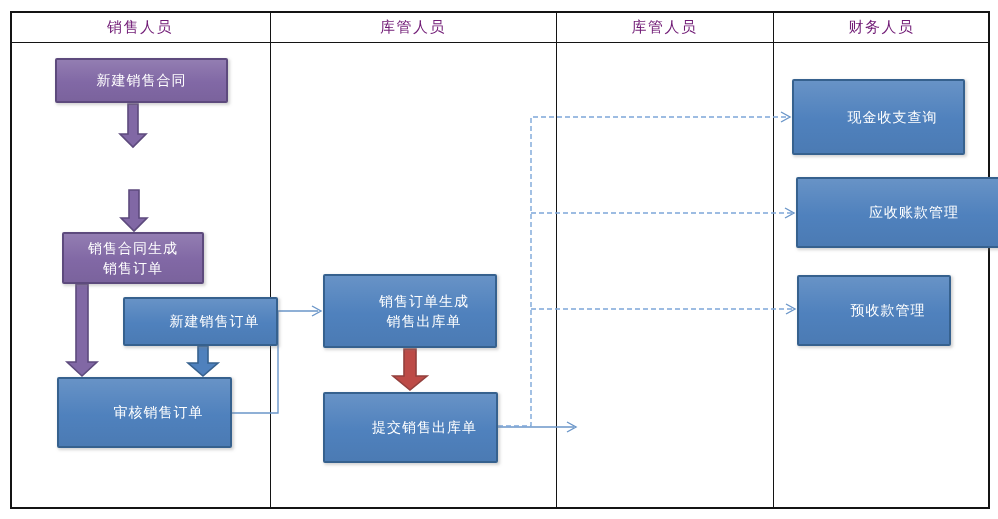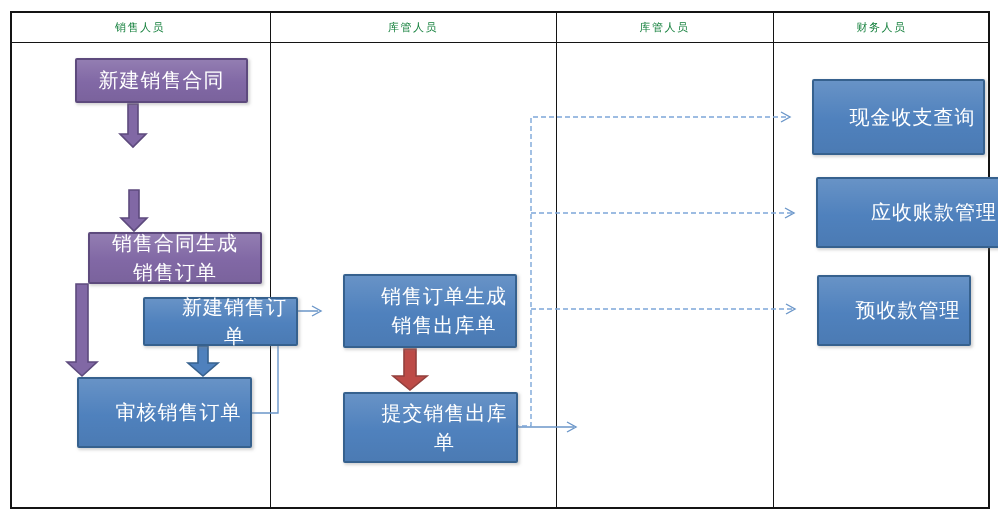--- a/index.html
+++ b/index.html
@@ -26,36 +26,35 @@
   }
   .vline {
     position: absolute;
     top: 11px; height: 498px; width: 0;
     border-left: 1.6px solid var(--line, #141414);
   }
   .lane-header {
     position: absolute;
     top: 12px; height: 30px;
     display: flex; align-items: center; justify-content: center;
-    font-size: 11px; color: #15803d; letter-spacing: 1.5px;
+    font-size: 15px; color: #701a75; letter-spacing: 1.5px;
   }
   .node {
     position: absolute;
     display: flex; align-items: center; justify-content: center;
     color: #ffffff;
-    font-size: 20px;
+    font-size: 14px;
     letter-spacing: 1px;
     text-align: center;
     white-space: pre-line;
     line-height: 1.45;
     border-radius: 2px;
     box-sizing: border-box;
     box-shadow: 1.5px 1.5px 3px rgba(130,130,130,0.35);
     background-image: linear-gradient(180deg, rgba(255,255,255,0.14), rgba(255,255,255,0) 55%, rgba(0,0,0,0.05));
-    margin-left: 20px;
   }
   .node.purple {
     background-color: var(--node_purple, #8168a5);
     border: 2.5px solid var(--node_purple_border, #5d4a7d);
   }
   .node.blue {
     background-color: var(--node_blue, #4f81bd);
     border: 2.5px solid var(--node_blue_border, #36618e);
     padding-left: 28px;
   }
@@ -106,21 +105,21 @@
     <path class="conn" d="M781,112 L790,117 L781,122"></path>
 
     <line class="conn-dash" x1="531" y1="213" x2="792" y2="213"></line>
     <path class="conn" d="M785,208 L794,213 L785,218"></path>
 
     <line class="conn-dash" x1="531" y1="309" x2="793" y2="309"></line>
     <path class="conn" d="M786,304 L795,309 L786,314"></path>
   </svg>
 
   <div class="node purple" style="left:55px;top:58px;width:173px;height:45px">新建销售合同</div>
-  <div class="node purple" style="left:68px;top:232px;width:174px;height:52px">销售合同生成
+  <div class="node purple" style="left:62px;top:232px;width:142px;height:52px">销售合同生成
 销售订单</div>
   <div class="node blue" style="left:123px;top:297px;width:155px;height:49px">新建销售订单</div>
   <div class="node blue" style="left:57px;top:377px;width:175px;height:71px">审核销售订单</div>
 
   <div class="node blue" style="left:323px;top:274px;width:174px;height:74px">销售订单生成
 销售出库单</div>
   <div class="node blue" style="left:323px;top:392px;width:175px;height:71px">提交销售出库单</div>
 
 
   <div class="node blue" style="left:792px;top:79px;width:173px;height:76px">现金收支查询</div>

